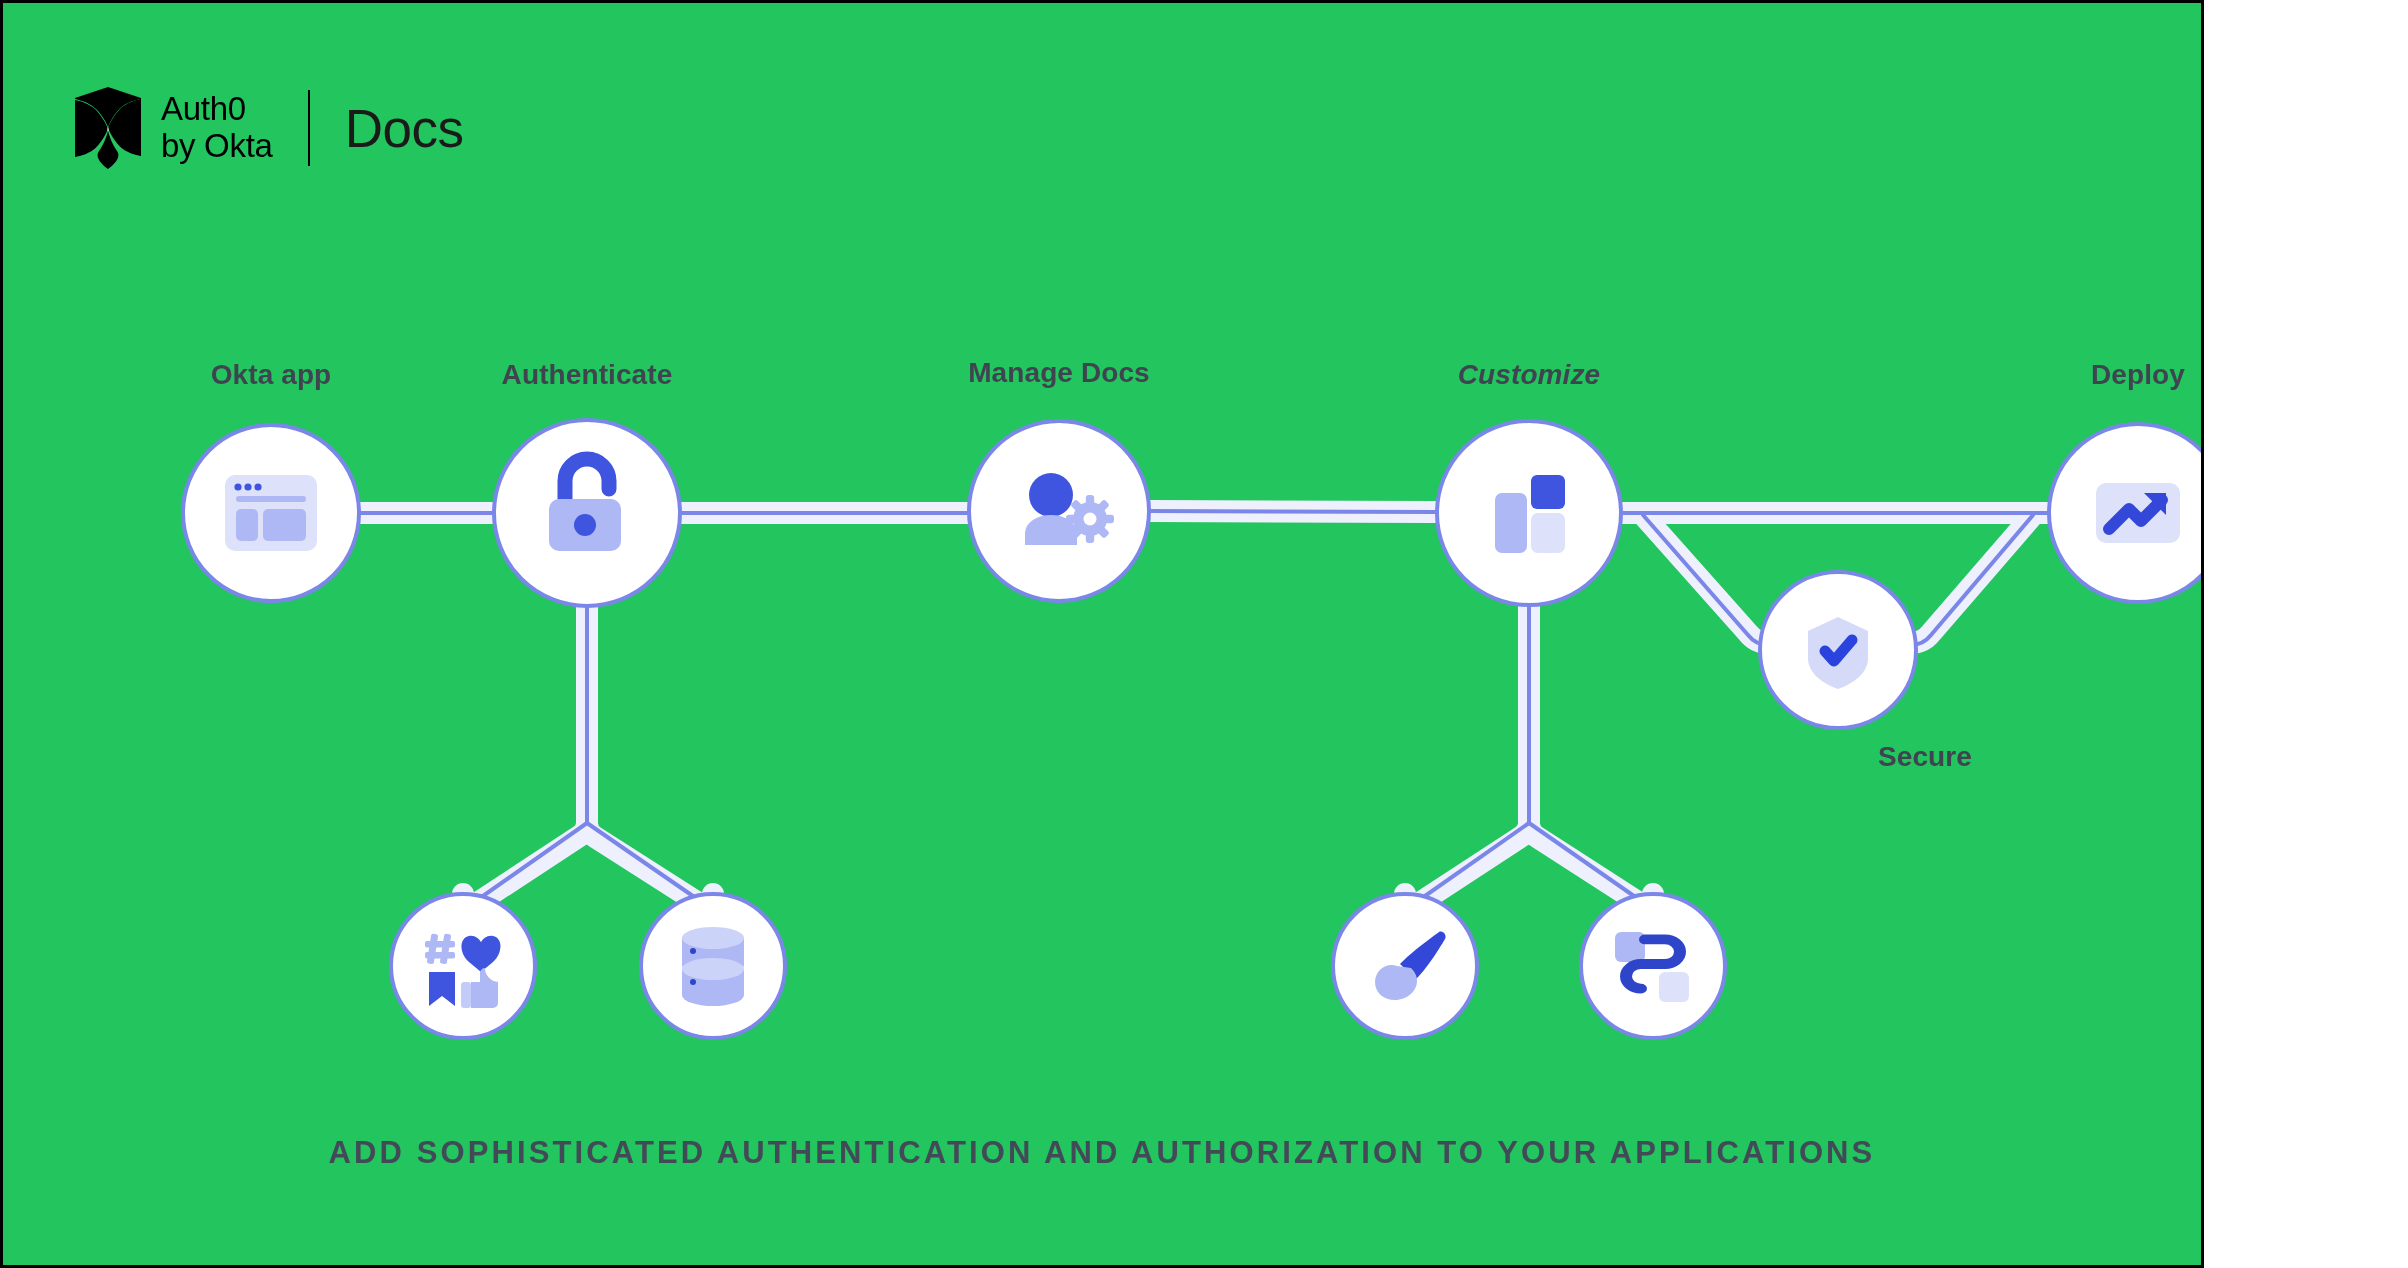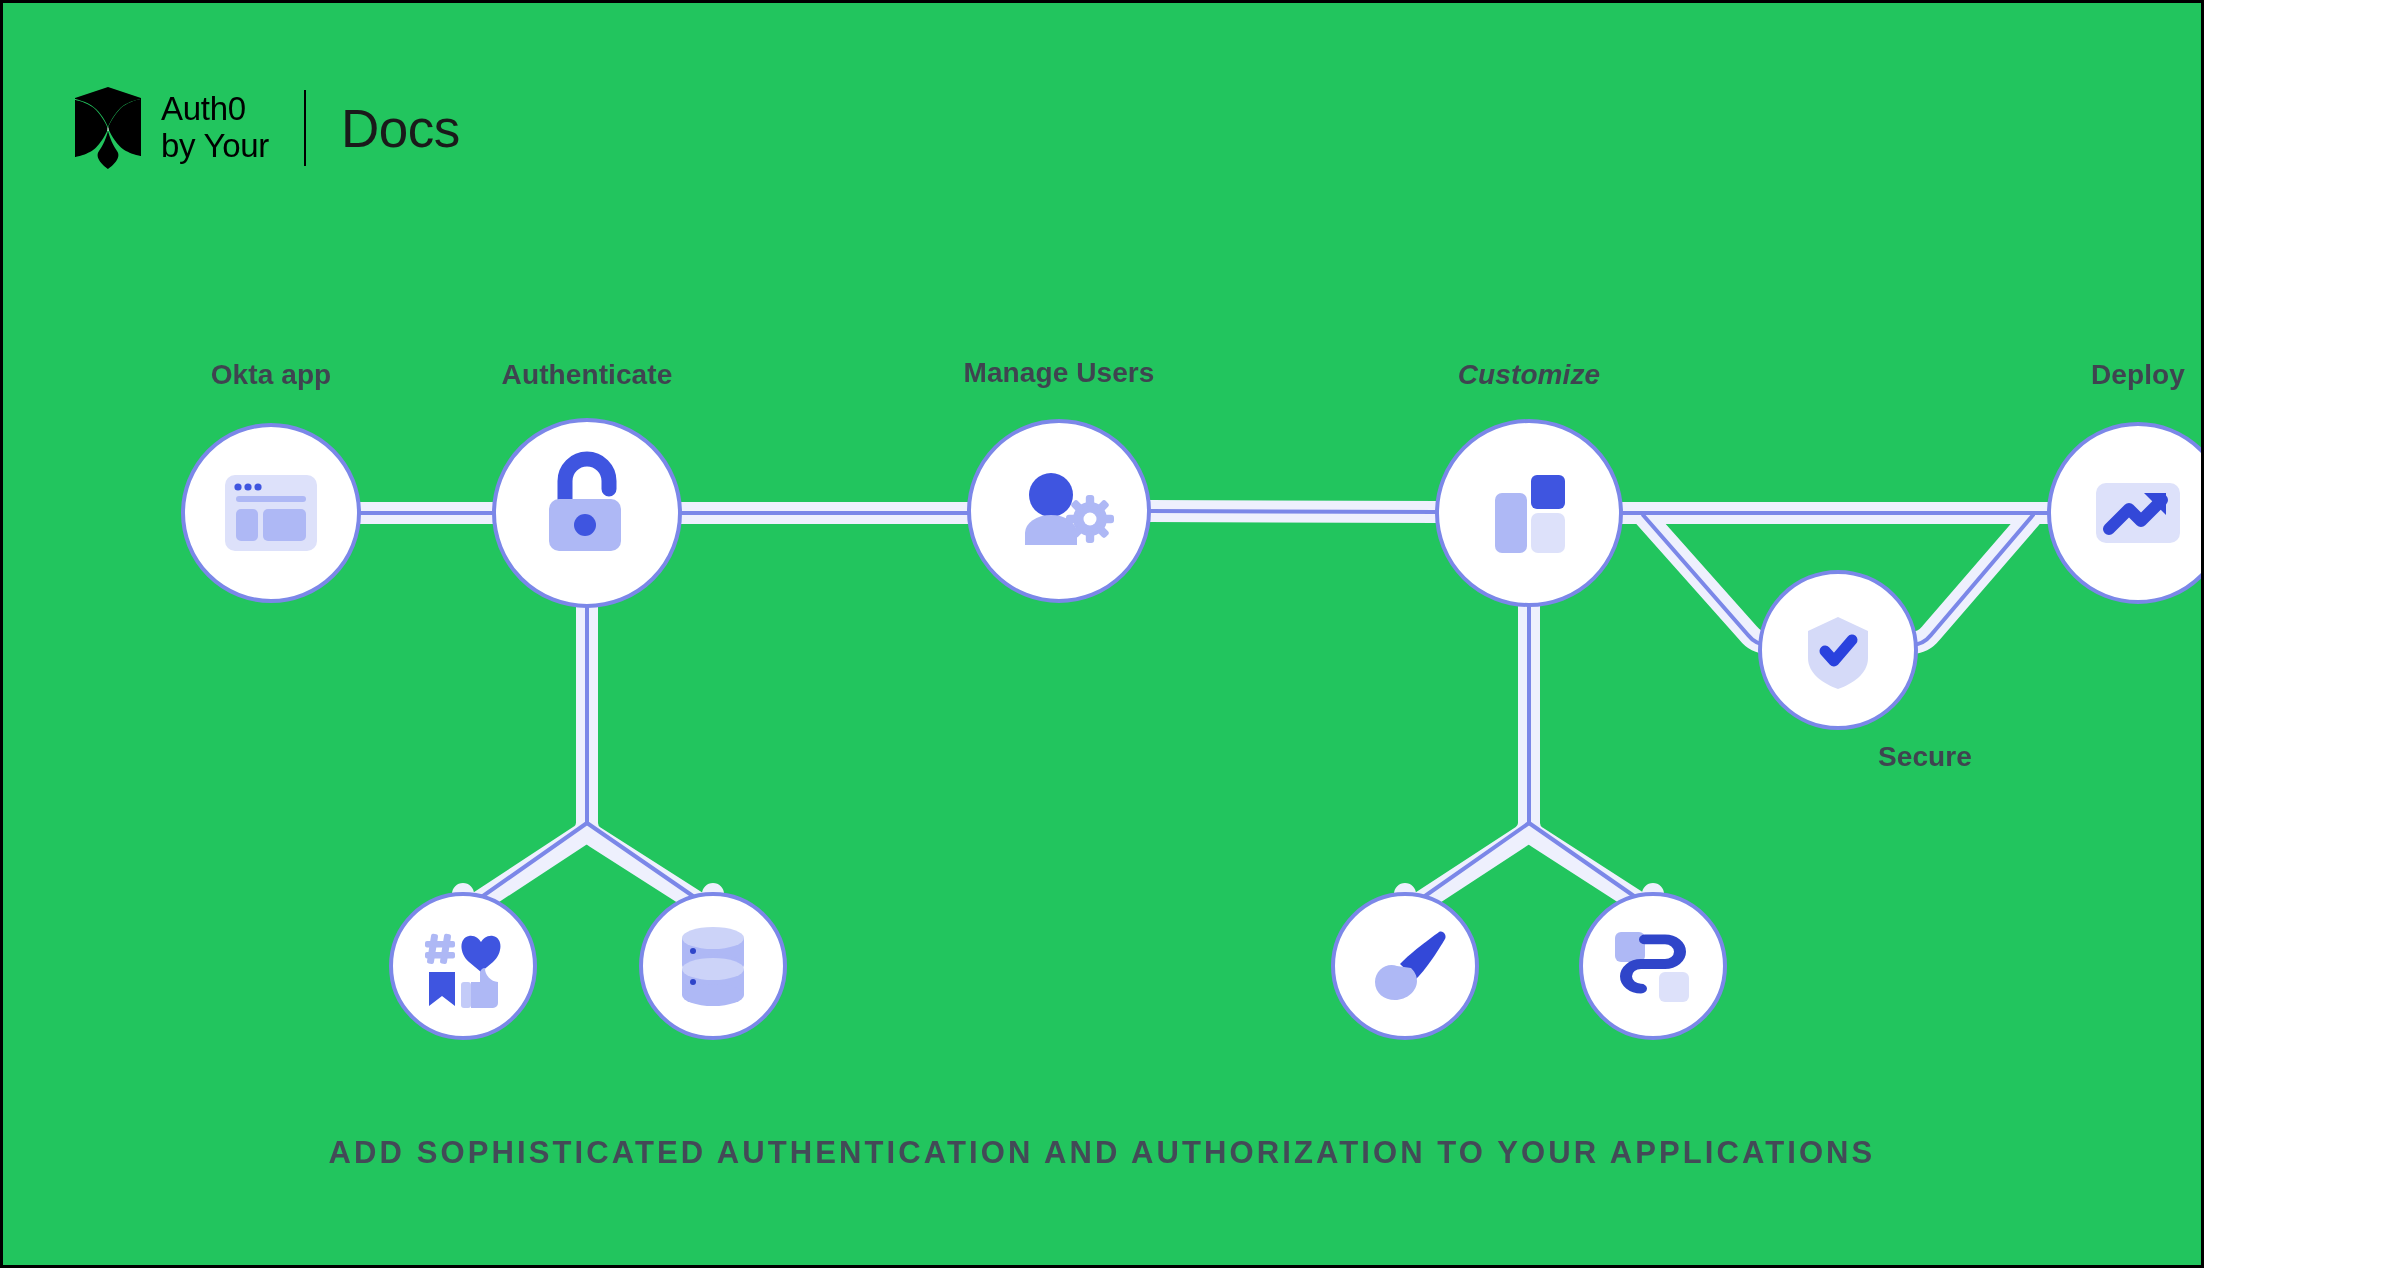--- a/index.html
+++ b/index.html
@@ -109,21 +109,21 @@
   <div id="brand">
     <svg id="brand-logo" viewBox="0 0 66 82">
       <path d="M33 0 L66 11 L66 12 C66 12 52 14 44.5 22 C37.5 29.5 33.4 38.6 33 40 C32.6 38.6 28.5 29.5 21 22 C13.5 14.5 0 12 0 12 L0 11 Z" fill="#000000"></path>
       <path d="M33 42 C33.4 43.4 37.5 52.6 44.5 60 C52 68 66 70 66 70 L66 13 C66 13 52.5 15.2 45 23 C37.7 30.5 33.4 40.6 33 42 Z" fill="#000000" transform="translate(0,-1) rotate(0)"></path>
       <path d="M0 13 C0 13 13.5 15.2 21 23 C28.3 30.5 32.6 40.6 33 42 C32.6 43.4 28.5 52.6 21.5 60 C14 68 0 70 0 70 Z" fill="#000000"></path>
       <path d="M33 44 C33 44 36 56 42 64 C48 72 33 82 33 82 C33 82 18 72 24 64 C30 56 33 44 33 44 Z" fill="#000000"></path>
       <path d="M33 40.5 L33 44" stroke="#ffffff" stroke-width="1" fill="none"></path>
     </svg>
     <div id="brand-wordmark">
       <span class="line">Auth0</span>
-      <span class="line">by Your</span>
+      <span class="line">by Okta</span>
     </div>
     <div id="brand-divider"></div>
     <div id="brand-section">Docs</div>
   </div>
 
   <div id="diagram-wrap">
 
     <svg id="diagram-svg" viewBox="0 0 2408 800">
 
       <defs>
@@ -279,21 +279,21 @@
         <use href="#icon-paintbrush" x="1402" y="663"></use>
       </g>
       <g>
         <circle cx="1650" cy="663" r="72" fill="#ffffff" stroke="#7b87e8" stroke-width="4"></circle>
         <use href="#icon-flow" x="1650" y="663"></use>
       </g>
     </svg>
 
     <div class="node-label" style="left:268px; top:56px;">Okta app</div>
     <div class="node-label" style="left:584px; top:56px;">Authenticate</div>
-    <div class="node-label" style="left:1056px; top:54px;">Manage Users</div>
+    <div class="node-label" style="left:1056px; top:54px;">Manage Docs</div>
     <div class="node-label" style="left:1526px; top:56px;font-style:italic;">Customize</div>
     <div class="node-label" style="left:1922px; top:438px;">Secure</div>
     <div class="node-label" style="left:2135px; top:56px;">Deploy</div>
   </div>
 
   <div id="caption">ADD SOPHISTICATED AUTHENTICATION AND AUTHORIZATION TO YOUR APPLICATIONS</div>
 
 </div>
 
 </body></html>

